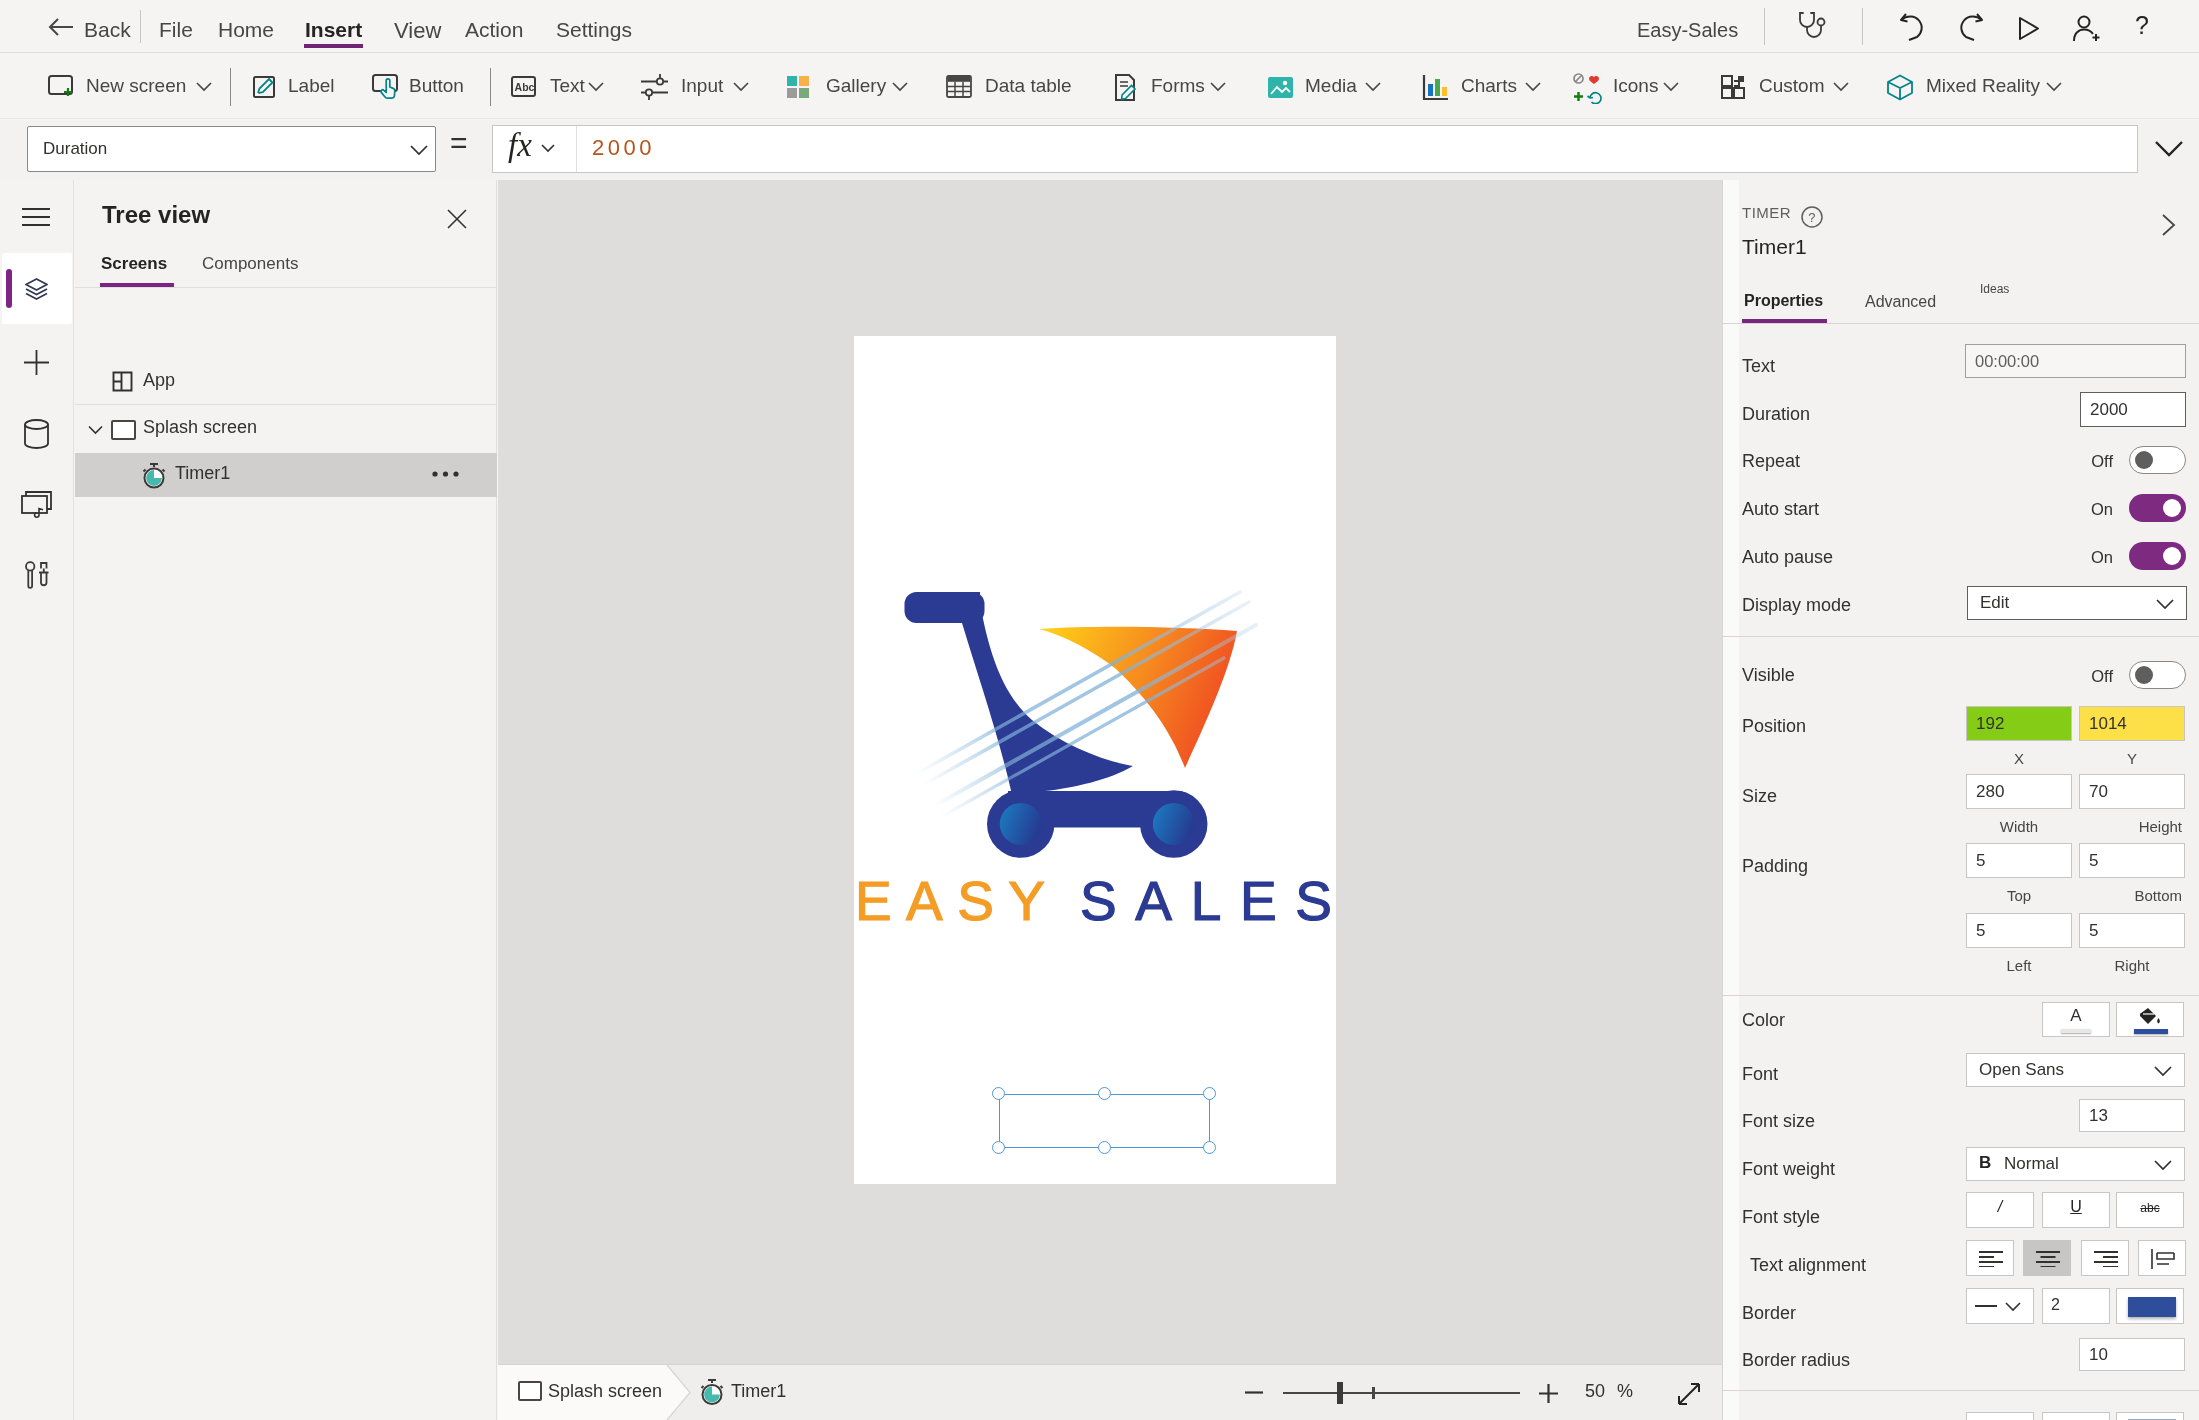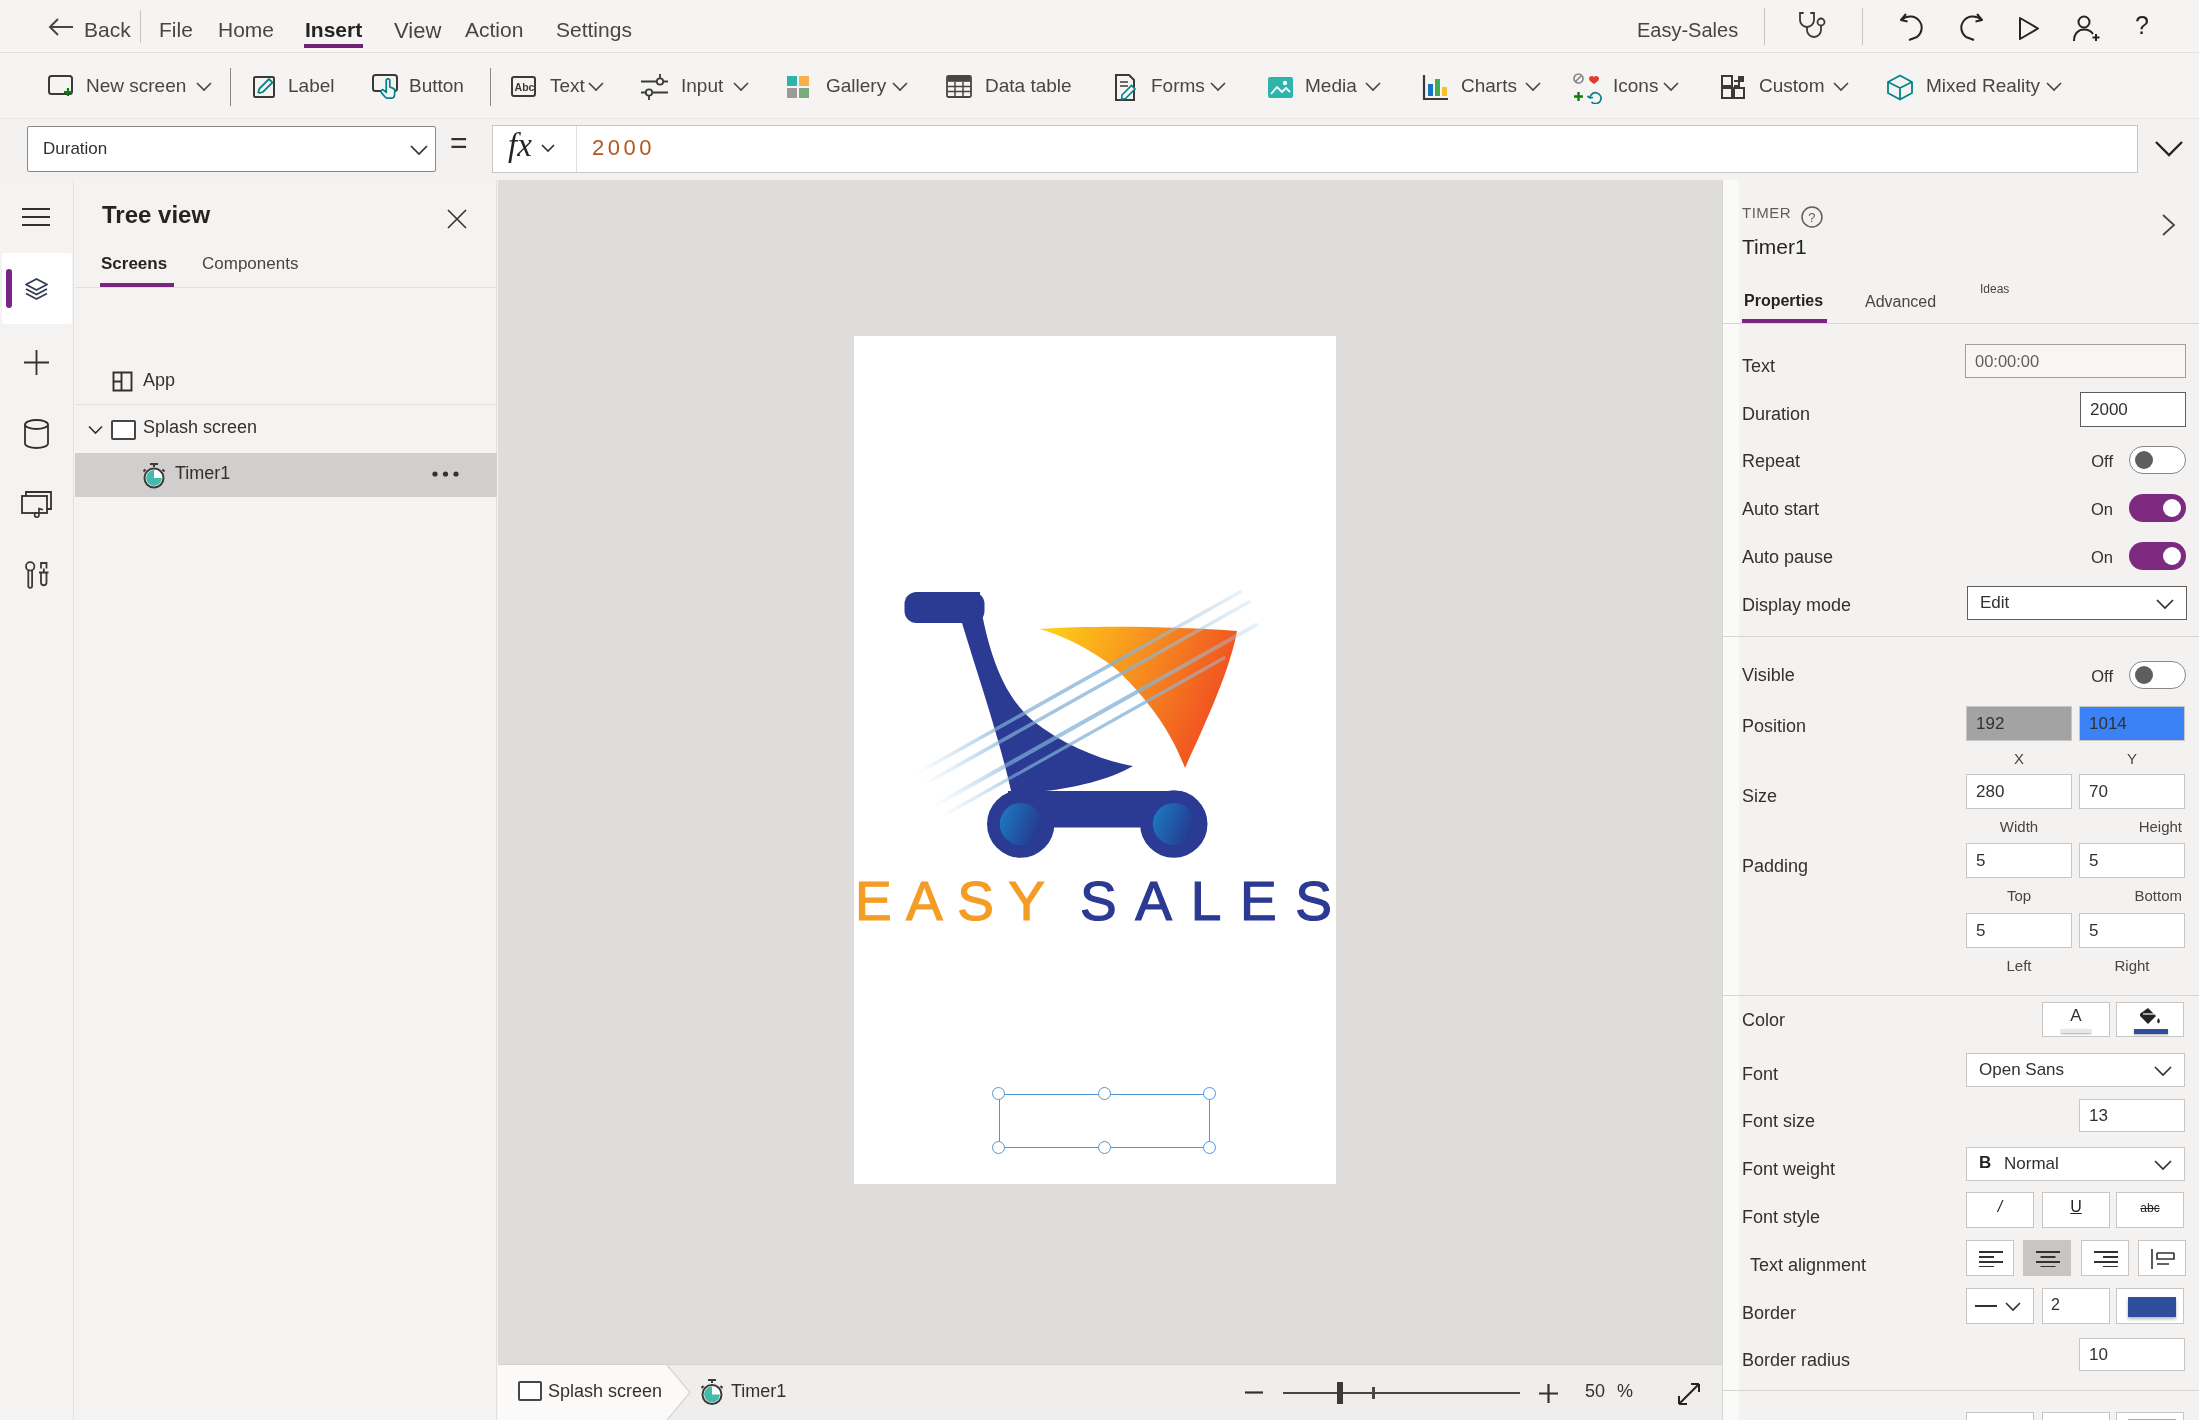--- a/index.html
+++ b/index.html
@@ -418,24 +418,24 @@
   </div>
   <div class="abs" style="left:0;top:456px;width:477px;height:1px;background:#d8d6d4;"></div>
 
   <div class="abs" style="left:19px;top:485px;font-size:18px;color:#323130;">Visible</div>
   <div class="abs" style="left:340px;top:487px;width:50px;font-size:16.5px;color:#323130;text-align:right;">Off</div>
   <div class="abs" style="left:406px;top:481px;width:57px;height:28px;background:#fff;border:1px solid #8a8886;border-radius:15px;">
     <div class="abs" style="left:5px;top:4px;width:18px;height:18px;border-radius:50%;background:#605e5c;"></div>
   </div>
 
   <div class="abs" style="left:19px;top:536px;font-size:18px;color:#323130;">Position</div>
-  <div class="abs" style="left:243px;top:526px;width:106px;height:35px;background:#a3a3a3;border:1px solid #c8c6c4;">
+  <div class="abs" style="left:243px;top:526px;width:106px;height:35px;background:#84cc16;border:1px solid #c8c6c4;">
     <div class="abs" style="left:9px;top:7px;font-size:17px;color:#323130;">192</div>
   </div>
-  <div class="abs" style="left:356px;top:526px;width:106px;height:35px;background:#3b82f6;border:1px solid #c8c6c4;">
+  <div class="abs" style="left:356px;top:526px;width:106px;height:35px;background:#fde047;border:1px solid #c8c6c4;">
     <div class="abs" style="left:9px;top:7px;font-size:17px;color:#323130;">1014</div>
   </div>
   <div class="abs" style="left:246px;top:570px;width:100px;text-align:center;font-size:15px;color:#484644;">X</div>
   <div class="abs" style="left:359px;top:570px;width:100px;text-align:center;font-size:15px;color:#484644;">Y</div>
 
   <div class="abs" style="left:19px;top:606px;font-size:18px;color:#323130;">Size</div>
   <div class="abs" style="left:243px;top:594px;width:106px;height:35px;background:#fff;border:1px solid #c8c6c4;">
     <div class="abs" style="left:9px;top:7px;font-size:17px;color:#323130;">280</div>
   </div>
   <div class="abs" style="left:356px;top:594px;width:106px;height:35px;background:#fff;border:1px solid #c8c6c4;">

